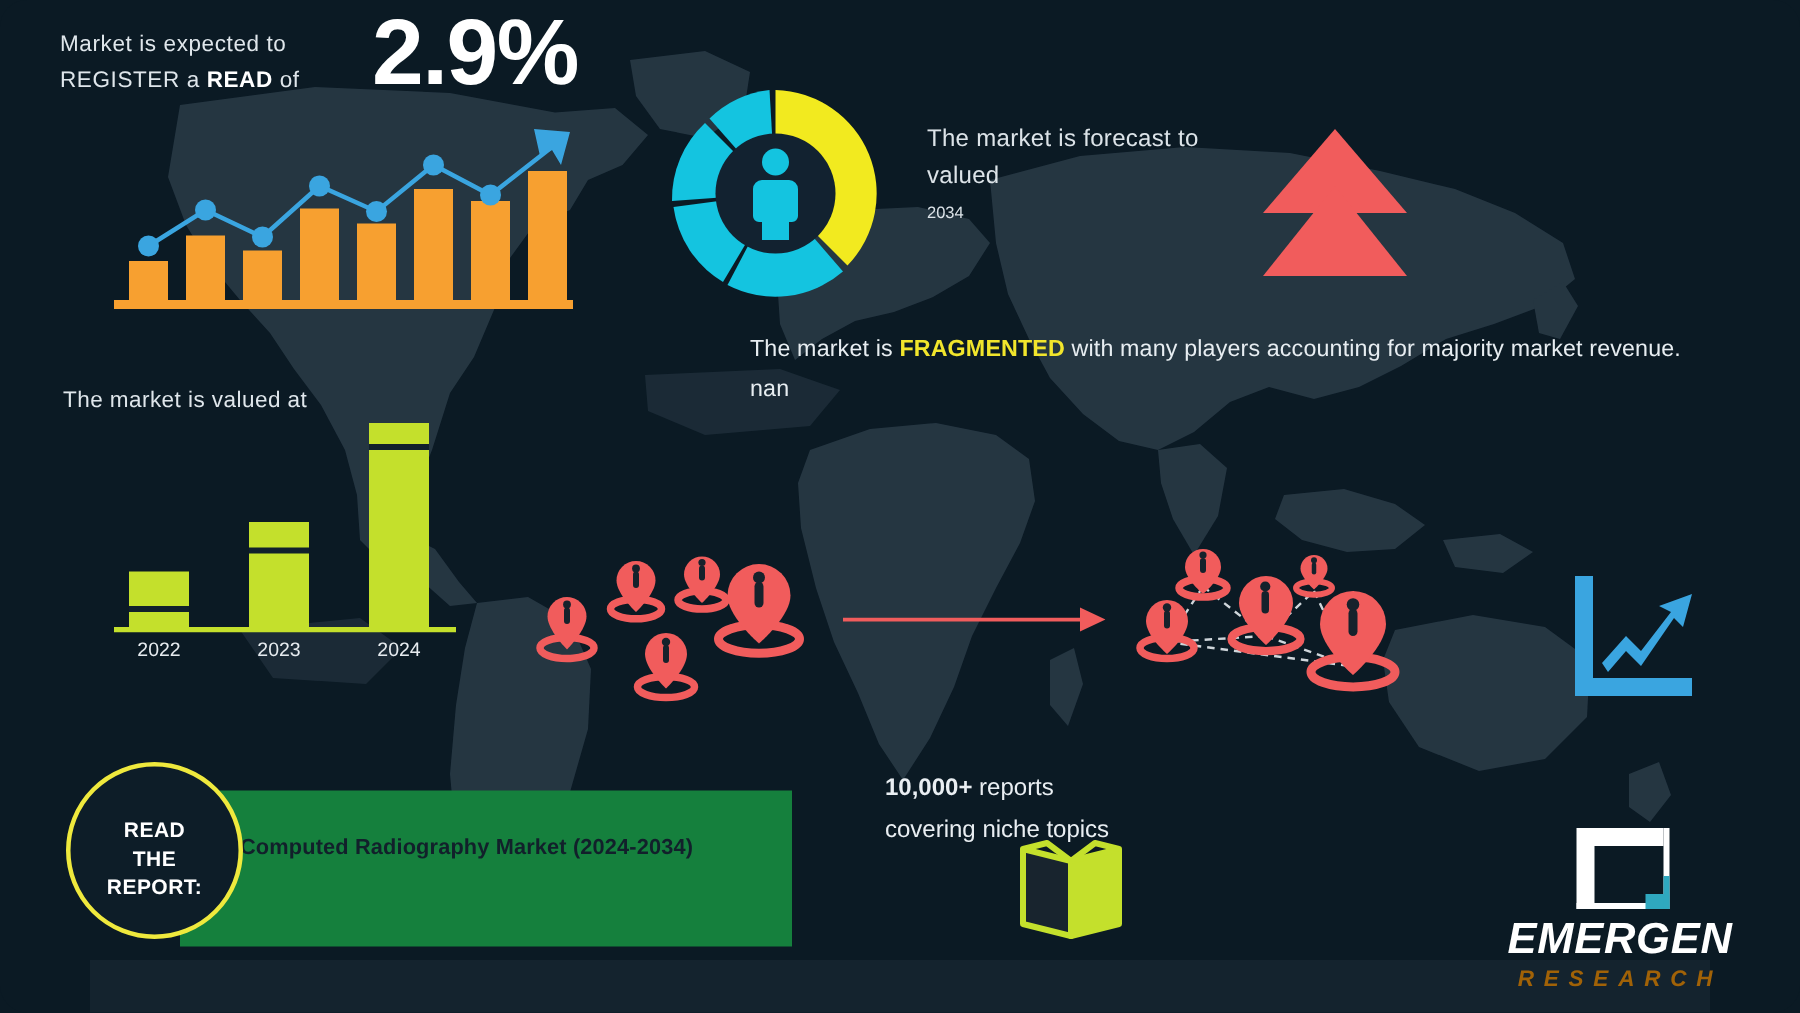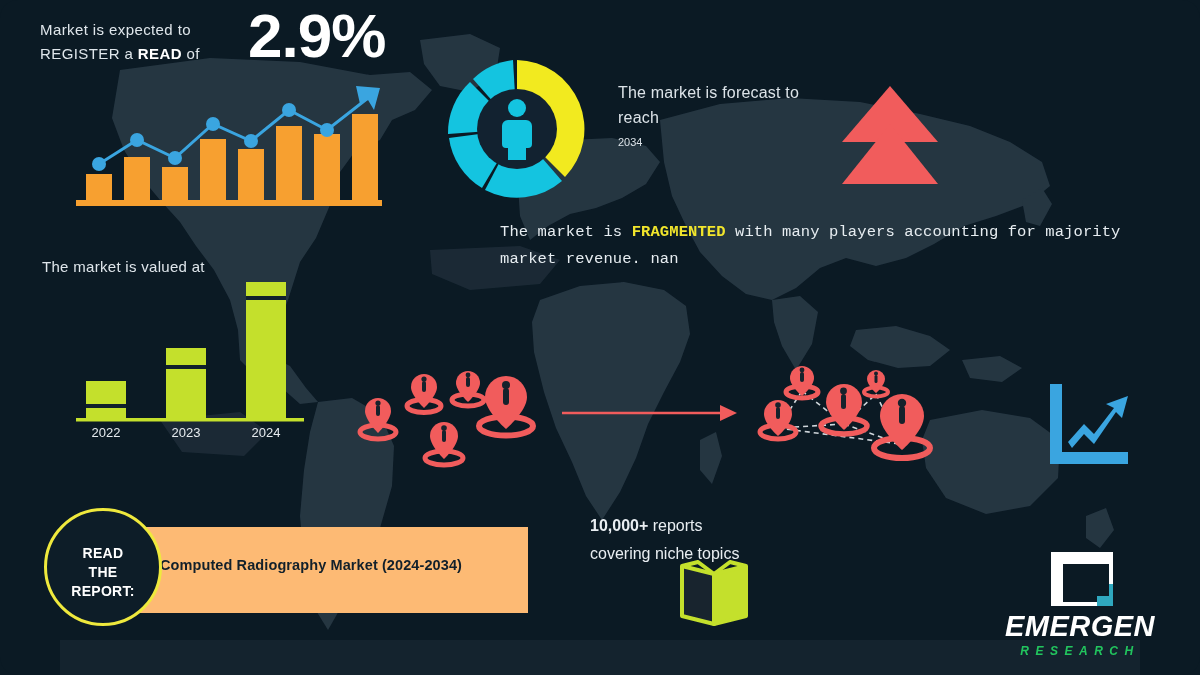--- a/index.html
+++ b/index.html
@@ -24,57 +24,57 @@
   #forecast{left:618px;top:80px;width:260px;}
   #forecast .l1{font-size:16px;color:#dce3e8;line-height:25px;letter-spacing:.2px;}
   #forecast .l2{font-size:21px;font-weight:700;color:#ffffff;line-height:31px;margin-top:1px;}
   #forecast .l2 .sm{font-size:16px;font-weight:700;}
   #forecast .l3{font-size:11px;color:#dce3e8;line-height:24px;}
 
   
   #red-arrows{left:838px;top:84px;width:104px;height:102px;}
 
   
-  #fragmented{left:500px;top:219px;width:640px;font-size:15.5px;line-height:27px;color:#e7edf1;letter-spacing:.1px;font-family:Liberation Mono, monospace;}
+  #fragmented{left:500px;top:219px;width:640px;font-size:15.5px;line-height:27px;color:#e7edf1;letter-spacing:.1px;}
   #fragmented .hl{color:#f1e52c;font-weight:700;}
 
   
   #valued{left:42px;top:255px;width:300px;}
   #valued .v1{font-size:15px;color:#dfe6eb;line-height:23px;letter-spacing:.3px;}
   #valued .v2{font-size:21px;font-weight:700;color:#ffffff;line-height:30px;}
   #valued .v2 .sm{font-size:15px;font-weight:400;color:#e4eaee;}
 
   
   #green-chart{left:70px;top:276px;width:240px;height:165px;}
 
   
   #pins-left{left:352px;top:370px;width:190px;height:100px;}
   #pins-right{left:752px;top:366px;width:195px;height:108px;}
   #flow-arrow{left:562px;top:404px;width:175px;height:18px;}
 
   
   #growth-icon{left:1044px;top:382px;width:86px;height:86px;}
 
   
-  #cta-bar{left:120px;top:527px;width:408px;height:86px;background:#fdba74;}
+  #cta-bar{left:120px;top:527px;width:408px;height:104px;background:#15803d;}
   #cta-circle{left:44px;top:508px;width:118px;height:118px;border-radius:50%;background:#0d1d28;border:3px solid #efe93d;box-sizing:border-box;}
   #cta-circle span{display:block;text-align:center;color:#ffffff;font-size:14px;font-weight:700;line-height:19px;letter-spacing:.3px;}
   #cta-circle .inner{position:absolute;left:0;top:33px;width:112px;}
   #cta-title{position:absolute;left:40px;top:30px;width:350px;font-size:14.5px;font-weight:700;color:#12202b;letter-spacing:.1px;}
 
   
   #reports{left:590px;top:512px;width:250px;}
   #reports .r1{font-size:16px;color:#e9eef2;line-height:28px;}
   #reports .r1 b{font-weight:700;}
   #book{left:678px;top:560px;width:72px;height:68px;}
 
   
   #logo{left:985px;top:548px;width:190px;height:110px;font-style:italic;}
   #logo-name{position:absolute;left:0;top:62px;width:190px;text-align:center;font-size:29px;font-weight:700;color:#ffffff;letter-spacing:.5px;}
-  #logo-sub{position:absolute;left:0;top:96px;width:190px;text-align:center;font-size:12px;font-weight:700;color:#22c55e;letter-spacing:6.5px;}
+  #logo-sub{position:absolute;left:0;top:96px;width:190px;text-align:center;font-size:15px;font-weight:700;color:#a16207;letter-spacing:6.5px;}
 </style>
 </head>
 <body>
 
 <div id="stage">
 
   <svg id="map" viewBox="0 0 1200 675" preserveAspectRatio="none">
     <g fill="#273844" opacity="0.95">
 
       <path d="M120,70 L210,58 L300,62 L370,75 L410,72 L432,90 L415,110 L392,120 L380,140 L356,150 L340,172 L330,205 L316,238 L300,262 L288,300 L276,330 L262,352 L252,372 L240,360 L238,330 L230,300 L214,270 L196,246 L180,222 L160,200 L140,176 L124,150 L112,118 Z"></path>
@@ -157,21 +157,21 @@
     <path d="M73,73 L29,23 A69,69 0 0 1 69,4 Z" fill="#14c4e0"></path>
     <circle cx="73" cy="73" r="40" fill="#122230"></circle>
     <g fill="#14c4e0">
       <circle cx="73" cy="52" r="9"></circle>
       <path d="M64,64 h18 a6,6 0 0 1 6,6 v18 a4,4 0 0 1 -4,4 h-2 v12 h-18 v-12 h-2 a4,4 0 0 1 -4,-4 v-18 a6,6 0 0 1 6,-6 z"></path>
     </g>
   </svg>
 
   <div class="abs" id="forecast">
     <div class="l1">The market is forecast to</div>
-    <div class="l1">reach</div>
+    <div class="l1">valued</div>
     <div class="l3">2034</div>
   </div>
 
   <svg class="abs" id="red-arrows" viewBox="0 0 104 102">
     <path d="M52,2 L100,58 L4,58 Z" fill="#f15c5c"></path>
     <path d="M52,40 L100,100 L4,100 Z" fill="#f15c5c"></path>
   </svg>
 
   <div class="abs" id="fragmented">
     <span>The market is </span><span class="hl">FRAGMENTED</span><span> with many players accounting for majority market revenue. nan</span>

